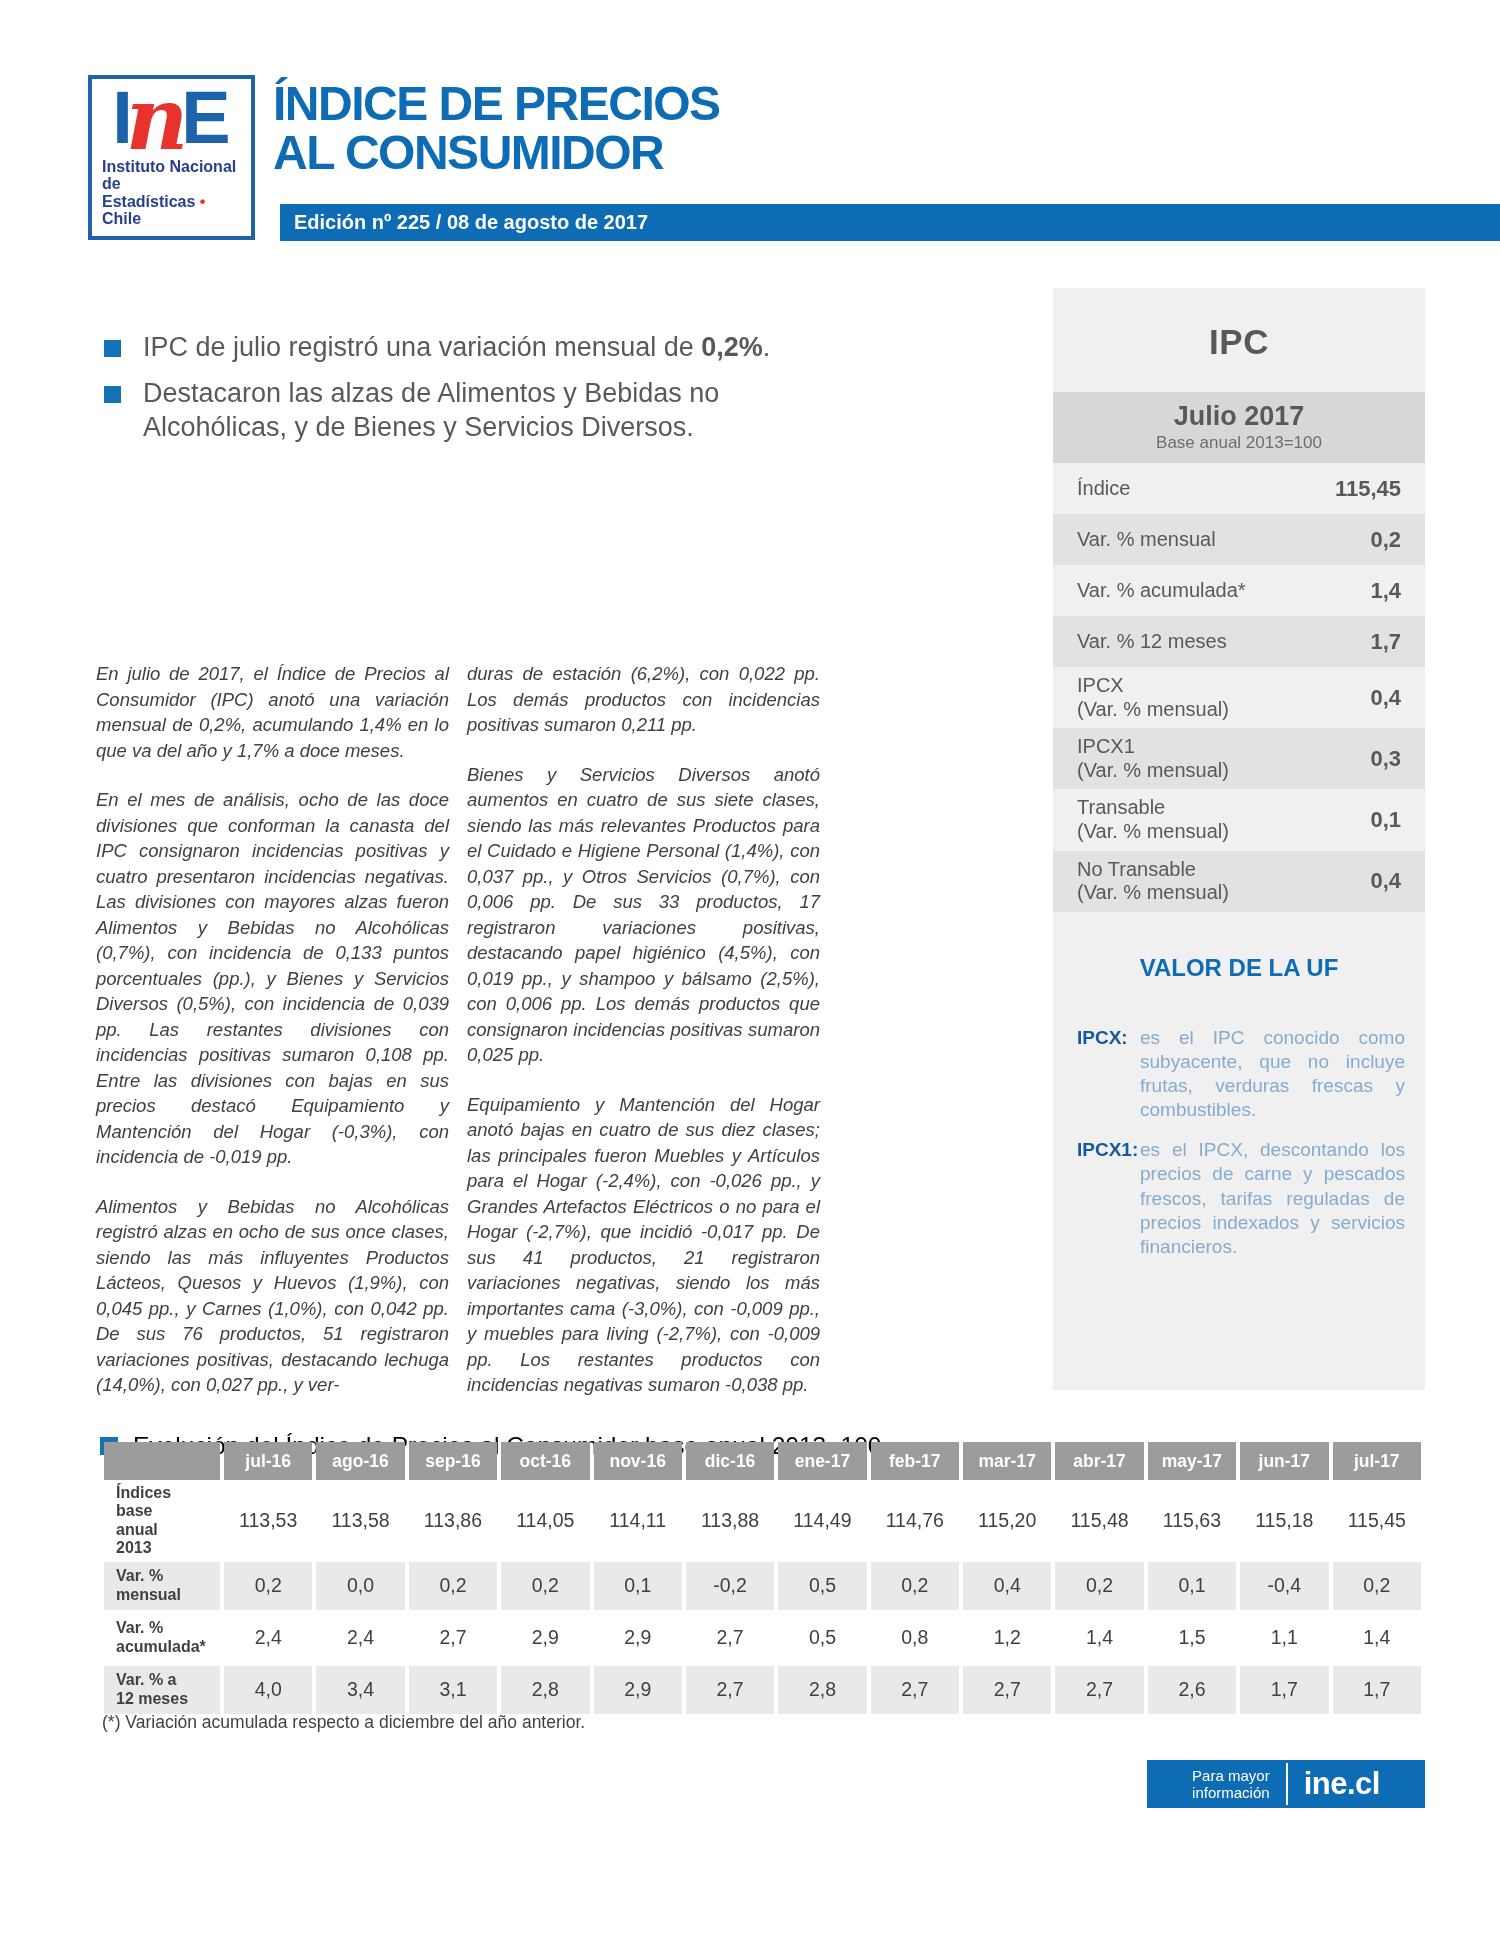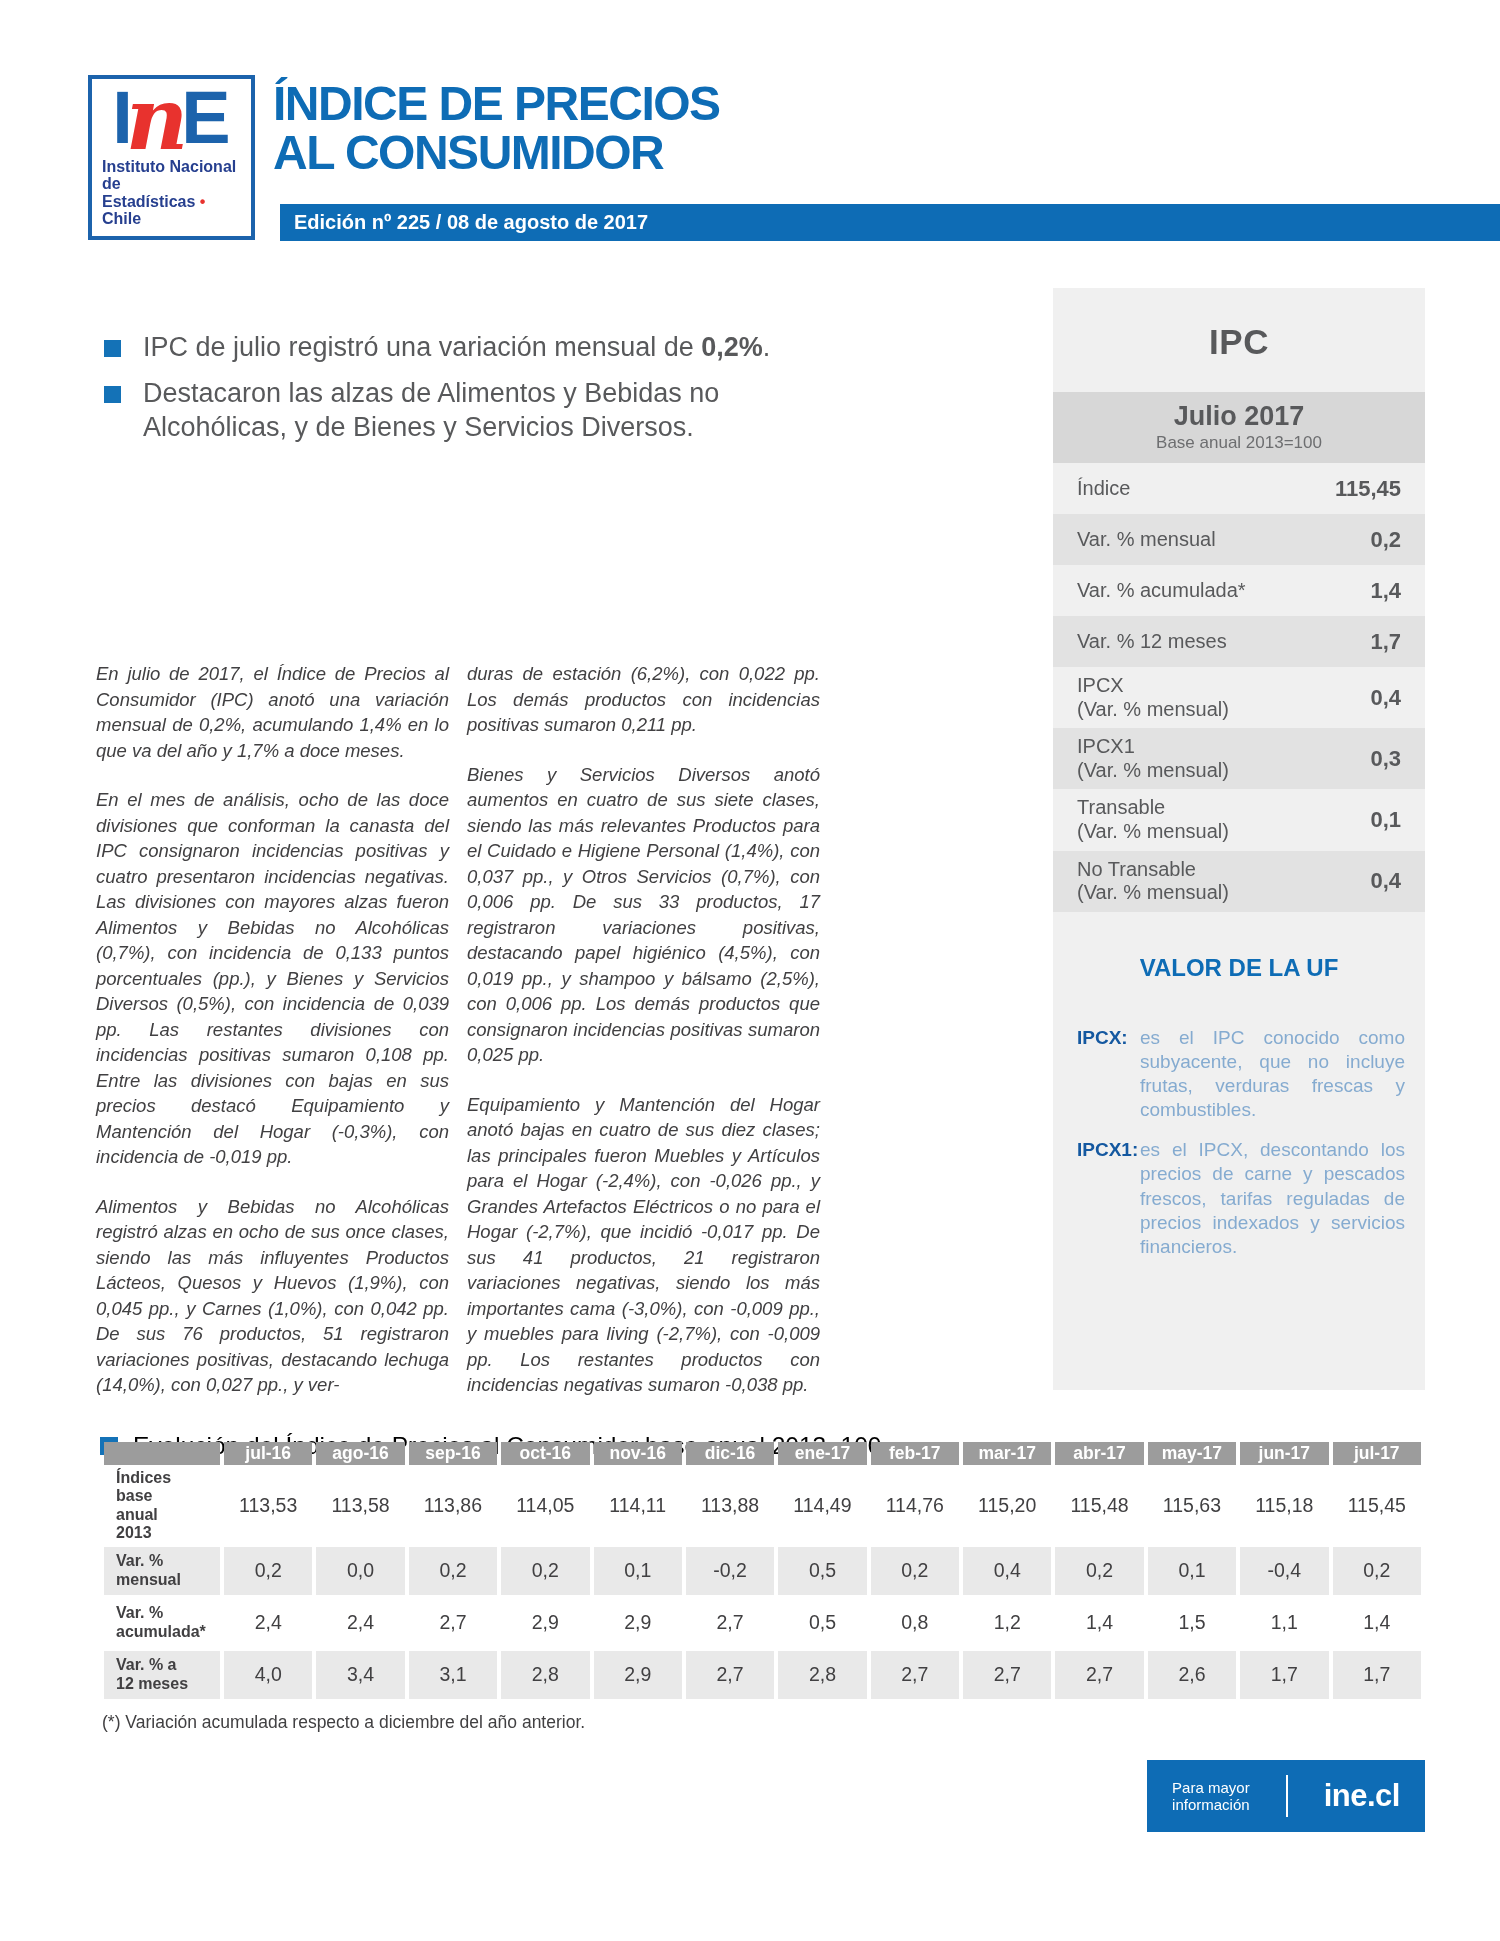--- a/index.html
+++ b/index.html
@@ -57,31 +57,31 @@
   .sb-note-text{flex:1;color:#85abd0;font-size:19px;line-height:1.27;text-align:justify;}
 
   
   .evo-heading{position:absolute;left:100px;top:1400px;display:flex;align-items:center;
                color:#000000;font-weight:normal;font-size:24.5px;margin-top:32px;}
   .evo-bullet{width:18px;height:18px;background:#1472b7;margin-right:15px;}
   .evo-table{position:absolute;left:100px;top:1438px;width:1325px;
              border-collapse:separate;border-spacing:4px;table-layout:fixed;}
   .evo-table th,.evo-table td{box-sizing:border-box;}
   .evo-table th.month{background:#9c9c9c;color:#fff;font-size:17.5px;font-weight:bold;
-                      height:23px;}
+                      height:38px;}
   .evo-table th.corner{background:#9c9c9c;width:116px;}
   .evo-table tbody th{text-align:left;font-size:16px;font-weight:bold;color:#414042;
                       padding:0 24px 0 12px;line-height:1.15;}
   .evo-table tbody td{text-align:center;font-size:19.5px;color:#414042;height:48px;}
   .evo-table tr.alt td,.evo-table tr.alt th{background:#e9e9e9;}
   .footnote{position:absolute;left:102px;top:1712px;font-size:17.5px;color:#414042;}
 
   
-  .footer-box{position:absolute;left:1147px;top:1760px;width:278px;height:72px;background:#0e6cb5;
-              display:flex;align-items:center;justify-content:center;color:#fff;gap:20px;}
+  .footer-box{position:absolute;left:1147px;top:1760px;width:278px;height:48px;background:#0e6cb5;
+              display:flex;align-items:center;justify-content:center;color:#fff;}
   .footer-info{font-size:15px;line-height:1.15;}
   .footer-div{width:2px;height:42px;background:#fff;margin:0 16px;}
   .footer-site{font-size:31px;font-weight:bold;letter-spacing:-.5px;}
 </style>
 </head>
 <body>
 
 <div class="page">
 
   <div class="logo-box">

